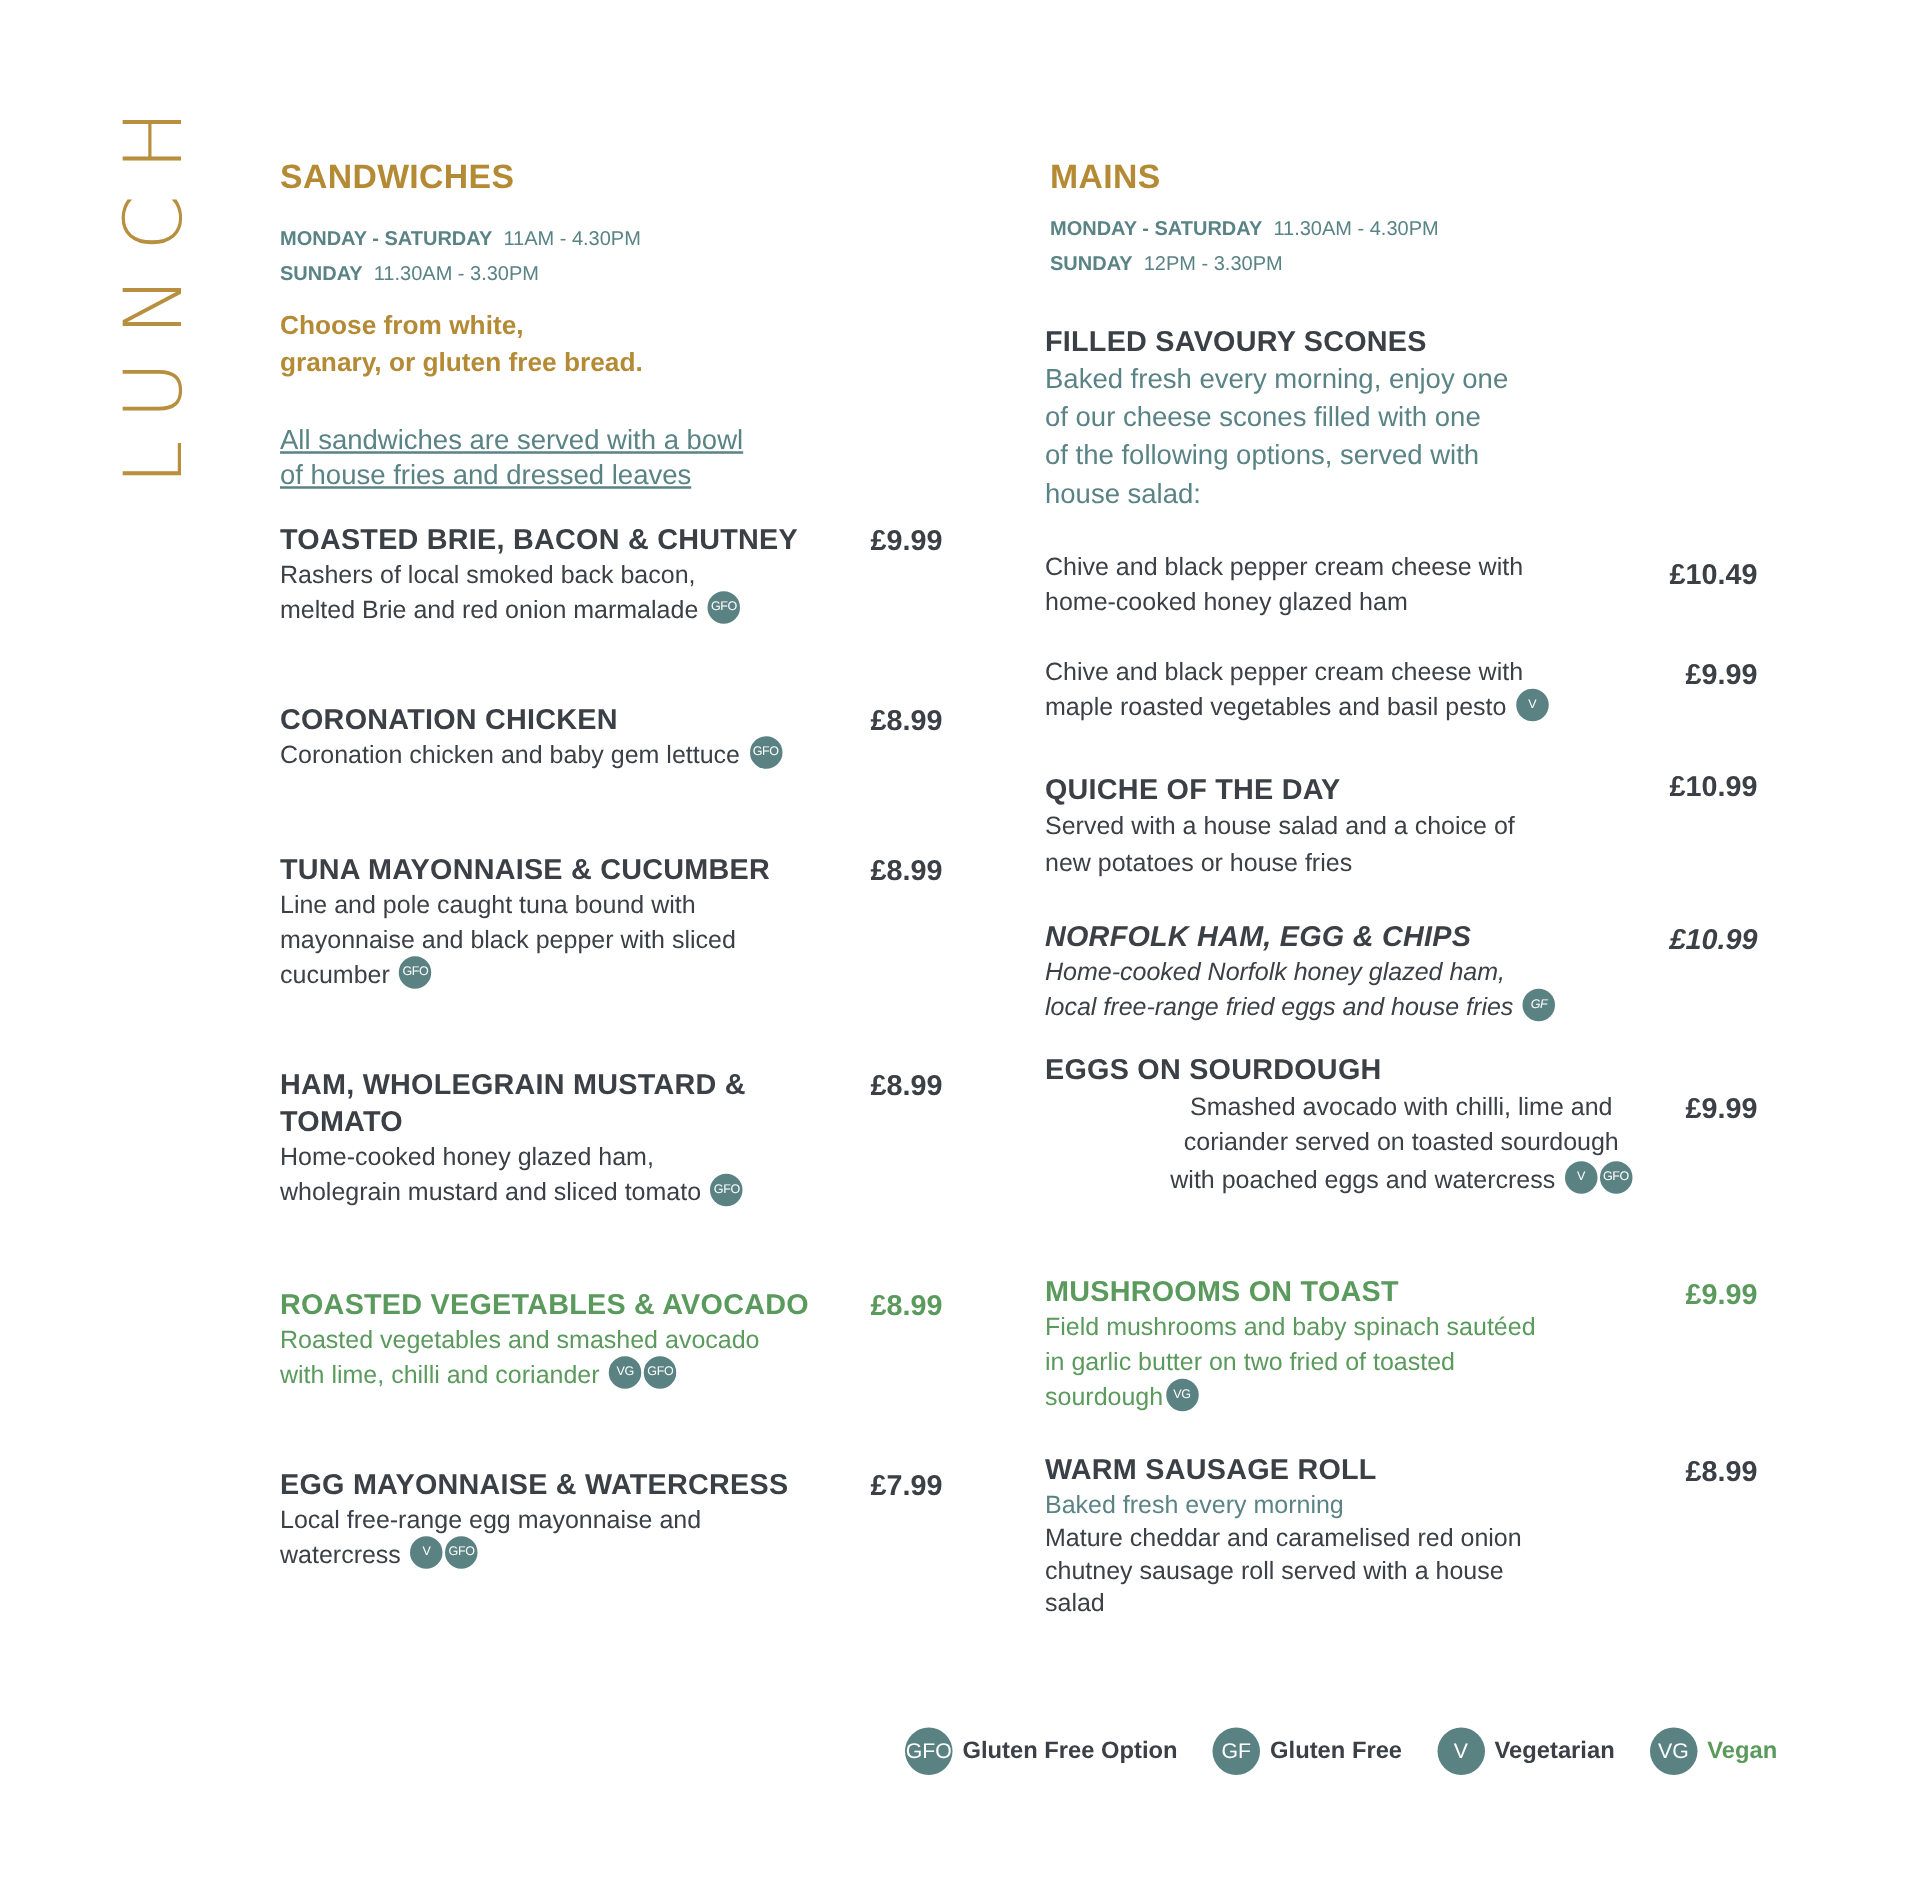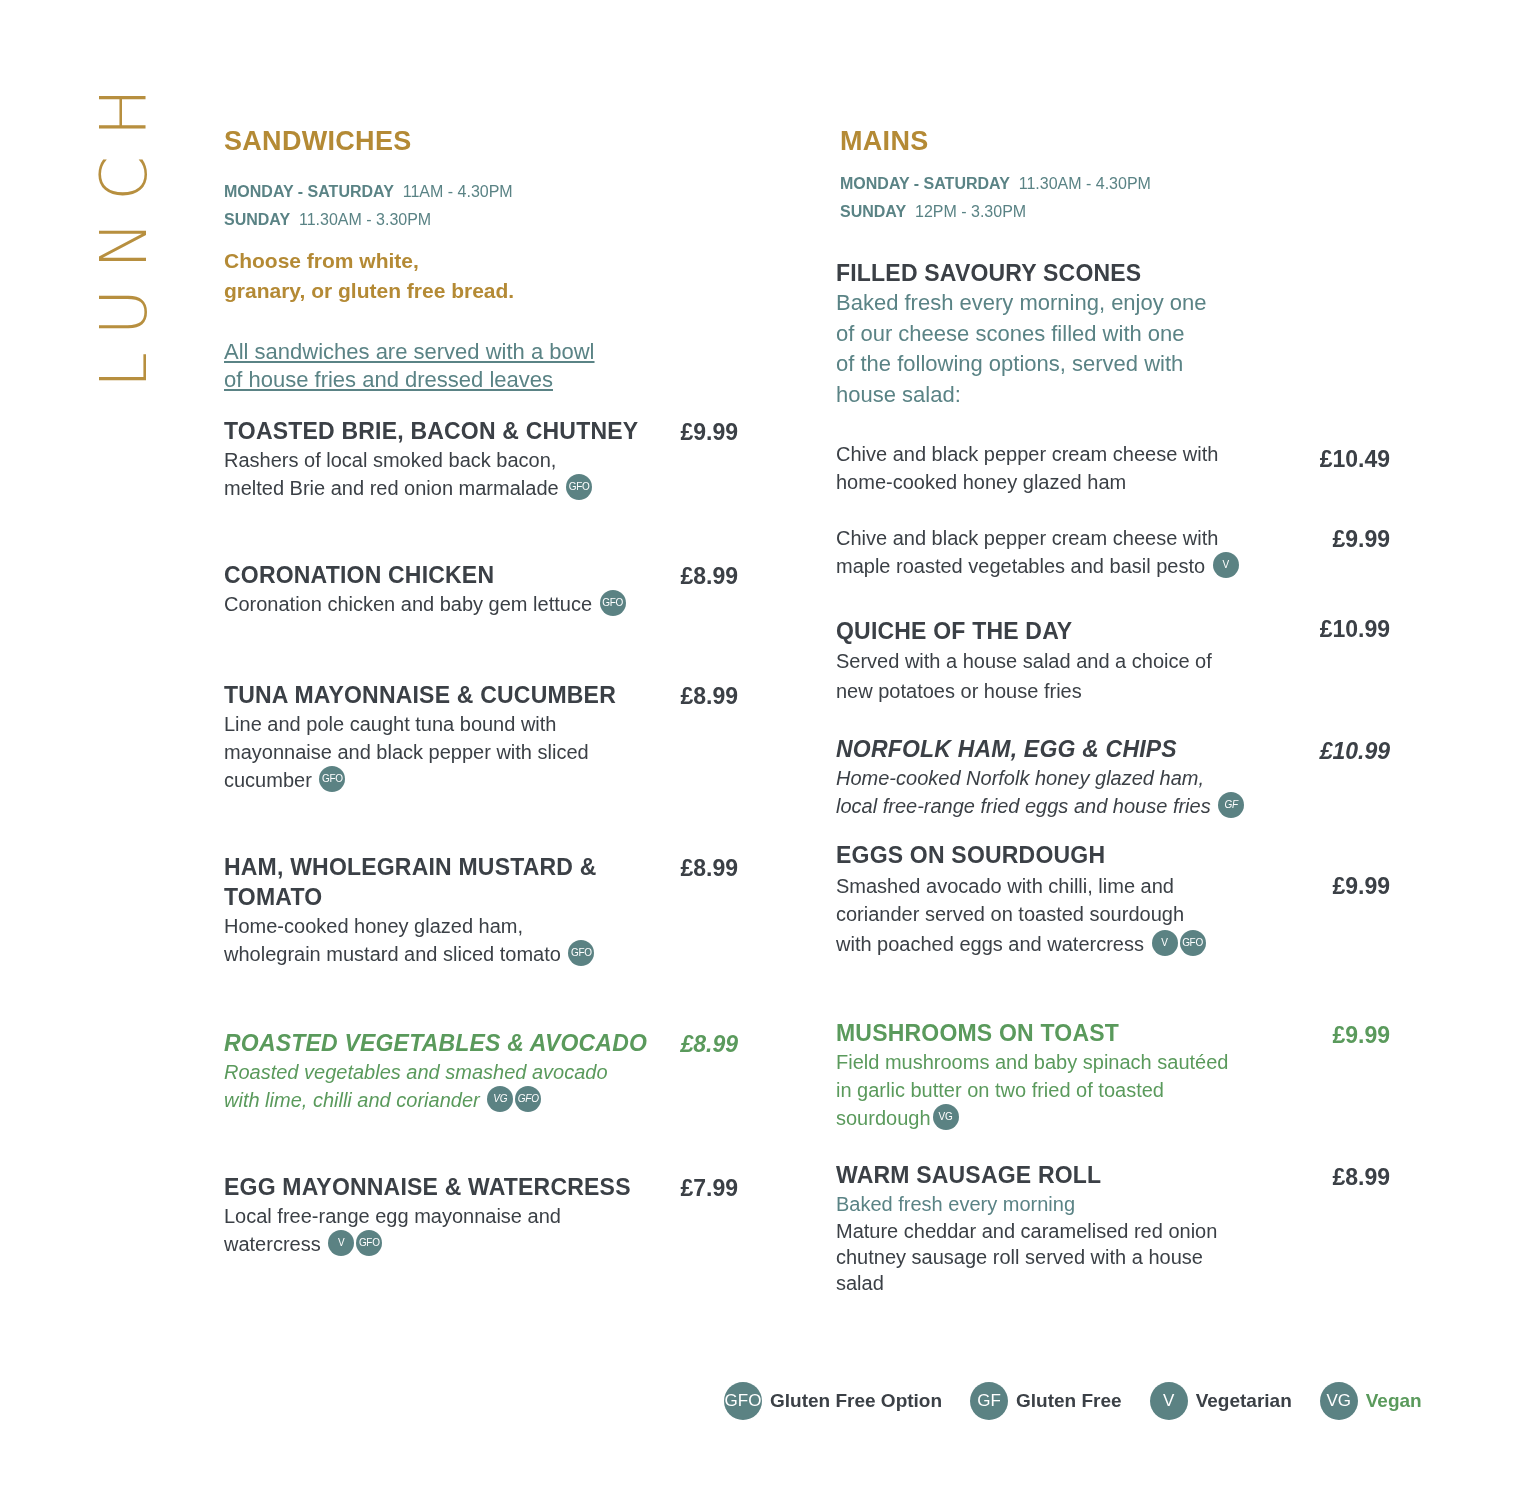--- a/index.html
+++ b/index.html
@@ -41,21 +41,21 @@
 
     .hours { font-size: 16px; line-height: 28px; color: #5a8385; }
     .hours b { font-weight: 700; }
 
     .note-gold { font-size: 21px; line-height: 30px; font-weight: 700; color: #b48a35; }
     .note-teal { font-size: 22px; line-height: 28px; color: #5a8385; }
 
     .item { position: absolute; left: 0; right: 0; }
     .item-name { font-weight: 700; font-size: 23px; line-height: 30px; letter-spacing: 0.2px; }
     .item-desc { font-size: 20px; line-height: 28px; }
-    .price { position: absolute; right: 16px; font-weight: 700; font-size: 23px; line-height: 30px; }
+    .price { position: absolute; right: 0; font-weight: 700; font-size: 23px; line-height: 30px; }
 
     .badge {
       display: inline-flex; align-items: center; justify-content: center;
       width: 26px; height: 26px; border-radius: 50%;
       background: #5b8283; color: #ffffff;
       font-size: 10px; font-weight: 400; vertical-align: middle;
       margin-left: 2px; position: relative; top: -3px;
       letter-spacing: -0.3px;
     }
 
@@ -124,21 +124,21 @@
       <div>HAM, WHOLEGRAIN MUSTARD &amp;</div>
       <div>TOMATO</div>
     </div>
     <div class="price" style="top:1px;">£8.99</div>
     <div class="item-desc">
       <div>Home-cooked honey glazed ham,</div>
       <div><span>wholegrain mustard and sliced tomato</span> <span class="badge">GFO</span></div>
     </div>
   </div>
 
-  <div class="item green" style="top:902px;font-style:italic;">
+  <div class="item green" style="top:902px;">
     <div class="item-name">ROASTED VEGETABLES &amp; AVOCADO</div>
     <div class="price" style="top:1px;">£8.99</div>
     <div class="item-desc">
       <div>Roasted vegetables and smashed avocado</div>
       <div><span>with lime, chilli and coriander</span> <span class="badge">VG</span><span class="badge">GFO</span></div>
     </div>
   </div>
 
   <div class="item dark" style="top:1046px;">
     <div class="item-name">EGG MAYONNAISE &amp; WATERCRESS</div>
@@ -200,21 +200,21 @@
       <div>Home-cooked Norfolk honey glazed ham,</div>
       <div><span>local free-range fried eggs and house fries</span> <span class="badge">GF</span></div>
     </div>
   </div>
 
   <div class="item dark" style="top:714px;">
     <div class="item-name">
       <div>EGGS ON SOURDOUGH</div>
     </div>
     <div class="price" style="top:31px;">£9.99</div>
-    <div class="item-desc" style="margin-top:2px;">
+    <div class="item-desc" style="margin-top:2px;text-align:center;">
       <div>Smashed avocado with chilli, lime and</div>
       <div>coriander served on toasted sourdough</div>
       <div style="margin-top:2px;"><span>with poached eggs and watercress</span> <span class="badge">V</span><span class="badge">GFO</span></div>
     </div>
   </div>
 
   <div class="item green" style="top:892px;">
     <div class="item-name">MUSHROOMS ON TOAST</div>
     <div class="price" style="top:2px;">£9.99</div>
     <div class="item-desc">

